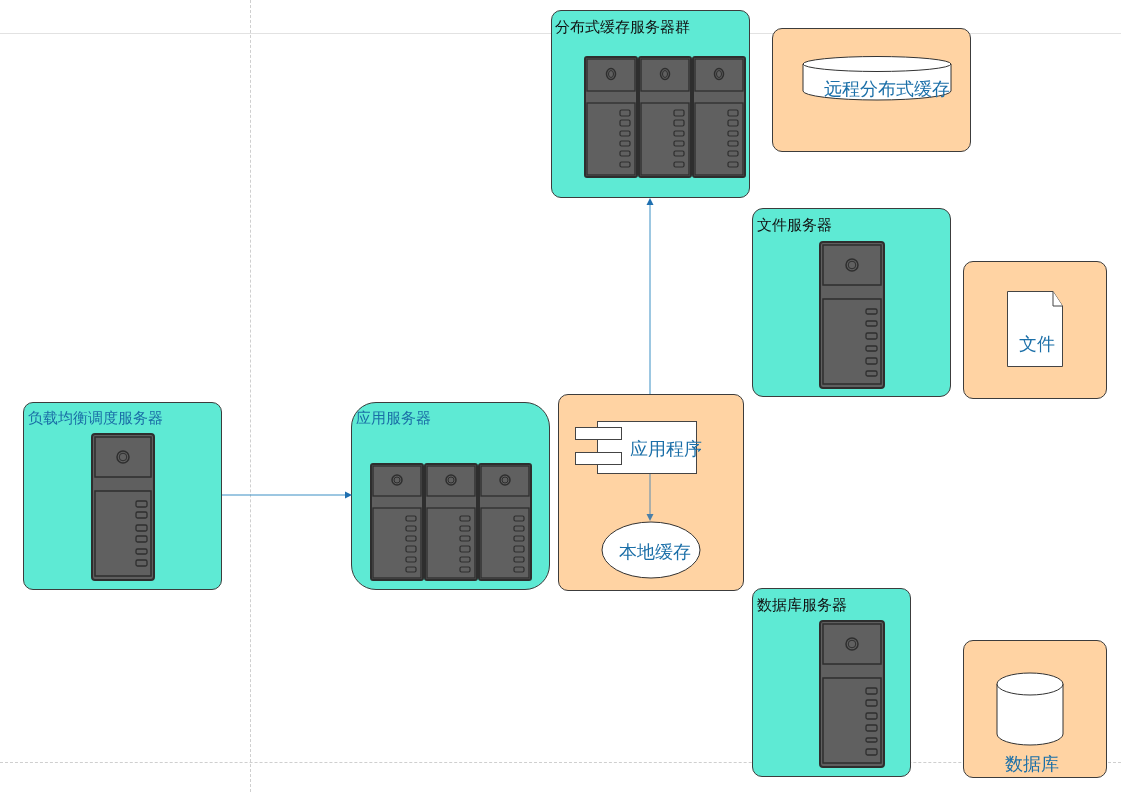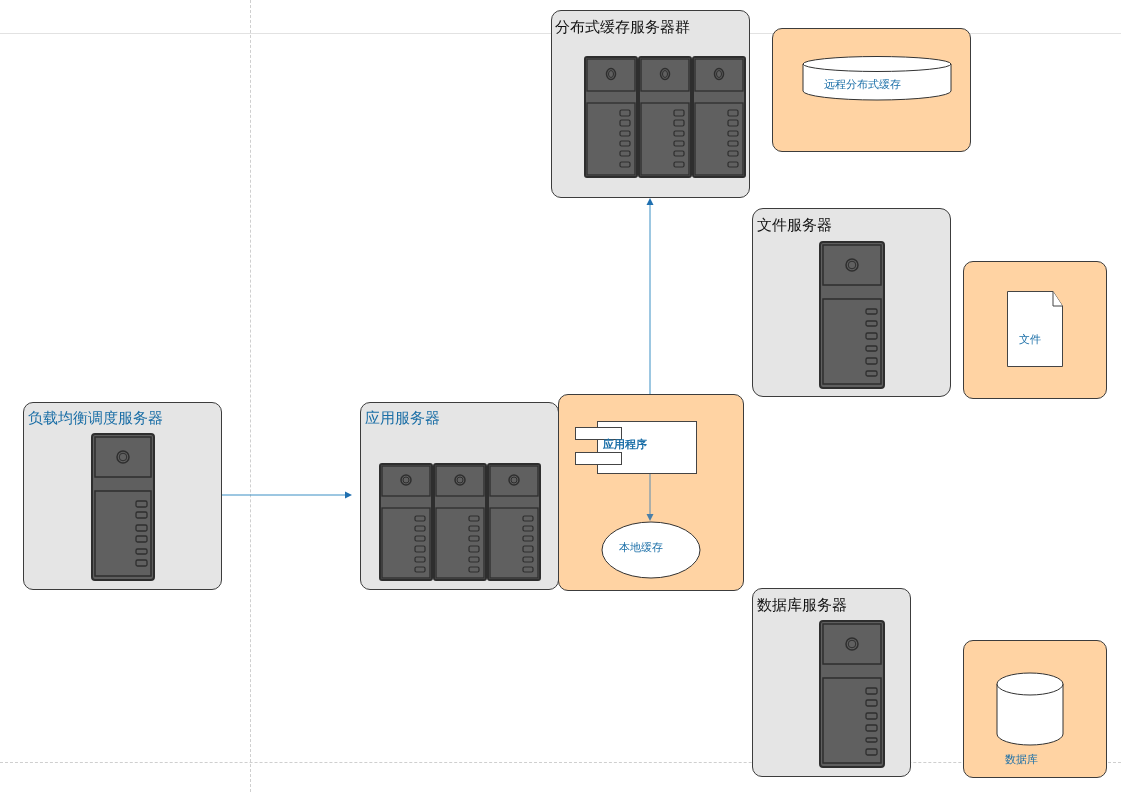--- a/index.html
+++ b/index.html
@@ -5,28 +5,28 @@
   html, body { margin:0; padding:0; background:#ffffff; }
   body { width:1121px; height:792px; position:relative; overflow:hidden;
          font-family:"DejaVu Sans", "Liberation Sans", sans-serif; }
   .guide { position:absolute; }
   .h-solid { left:0; right:0; top:33px; height:0; border-top:1px solid #e2e2e2; }
   .v-dash { left:250px; top:0; bottom:0; width:0; border-left:1px dashed #cfcfcf; }
   .h-dash { left:0; right:0; top:762px; height:0; border-top:1px dashed #cfcfcf; }
 
   .box { position:absolute; box-sizing:border-box; border:1px solid #3c3c3c;
          border-radius:10px; }
-  .gray { background:#e5e5e5; }
+  .gray { background:#5eead4; }
   .orange { background:#ffd3a3; }
   .box-title { position:absolute; left:4px; top:6px; font-size:15px; line-height:18px; white-space:nowrap; }
   .title-blue { color:#1a6ea6; }
   .title-black { color:#111; }
 
   .server { position:absolute; }
-  .label-blue { color:#1b6fa8; font-size:11px;text-align:right; }
+  .label-blue { color:#1b6fa8; font-size:18px;text-align:right; }
 </style>
 </head>
 <body>
 
 <div class="guide h-solid"></div>
 <div class="guide v-dash"></div>
 <div class="guide h-dash"></div>
 
 <div class="box gray" style="left:23px;top:402px;width:199px;height:188px;text-align:center;">
   <span class="box-title title-blue">负载均衡调度服务器</span>
@@ -40,21 +40,21 @@
       <rect x="45" y="68" width="11" height="6" rx="1.5"></rect>
         <rect x="45" y="79" width="11" height="6" rx="1.5"></rect>
       <rect x="45" y="92" width="11" height="6" rx="1.5"></rect>
         <rect x="45" y="103" width="11" height="6" rx="1.5"></rect>
       <rect x="45" y="116" width="11" height="5" rx="1.5"></rect>
         <rect x="45" y="127" width="11" height="6" rx="1.5"></rect>
     </g>
   </svg>
 </div>
 
-<div class="box gray" style="left:360px;top:402px;width:199px;height:188px;">
+<div class="box gray" style="left:351px;top:402px;width:199px;height:188px;border-radius:25px;">
   <span class="box-title title-blue">应用服务器</span>
   <svg class="server" style="left:18px;top:60px;" width="162" height="118" viewBox="0 0 162 118">
     <g id="rack-a">
       <rect x="1" y="1" width="52" height="116" rx="2" fill="#5f5f5f" stroke="#2e2e2e" stroke-width="2"></rect>
       <rect x="3" y="3" width="48" height="30" fill="#606060" stroke="#2e2e2e" stroke-width="1.3"></rect>
       <circle cx="27" cy="17" r="5" fill="none" stroke="#2e2e2e" stroke-width="1.5"></circle>
         <circle cx="27" cy="17" r="3" fill="none" stroke="#2e2e2e"></circle>
       <rect x="3" y="45" width="48" height="70" fill="#606060" stroke="#2e2e2e" stroke-width="1.3"></rect>
       <g fill="#606060" stroke="#2e2e2e" stroke-width="1.2">
         <rect x="36" y="53" width="10" height="5" rx="1.5"></rect>
@@ -69,21 +69,21 @@
     <use href="#rack-a" x="108"></use>
   </svg>
 </div>
 
 <div class="box orange" style="left:558px;top:394px;width:186px;height:197px;"></div>
 <svg style="position:absolute;left:572px;top:418px;" width="130" height="60" viewBox="0 0 130 60">
   <rect x="25.5" y="3.5" width="99" height="52" fill="#ffffff" stroke="#444" stroke-width="1"></rect>
   <rect x="3.5" y="9.5" width="46" height="12" fill="#ffffff" stroke="#444" stroke-width="1"></rect>
   <rect x="3.5" y="34.5" width="46" height="12" fill="#ffffff" stroke="#444" stroke-width="1"></rect>
 </svg>
-<span class="label-blue" style="position:absolute;left:603px;top:437px;font-weight:bold;">应用程序</span>
+<span class="label-blue" style="position:absolute;left:630px;top:437px;">应用程序</span>
 <svg style="position:absolute;left:600px;top:520px;" width="102" height="60" viewBox="0 0 102 60">
   <ellipse cx="51" cy="30" rx="49" ry="28" fill="#ffffff" stroke="#333" stroke-width="1"></ellipse>
 </svg>
 <span class="label-blue" style="position:absolute;left:619px;top:540px;">本地缓存</span>
 
 <div class="box gray" style="left:551px;top:10px;width:199px;height:188px;">
   <span class="box-title title-black" style="left:3px;top:7px;">分布式缓存服务器群</span>
   <svg class="server" style="left:32px;top:45px;" width="162" height="122" viewBox="0 0 162 122">
     <g id="rack-b">
       <rect x="1" y="1" width="52" height="120" rx="2" fill="#5f5f5f" stroke="#2e2e2e" stroke-width="2"></rect>

